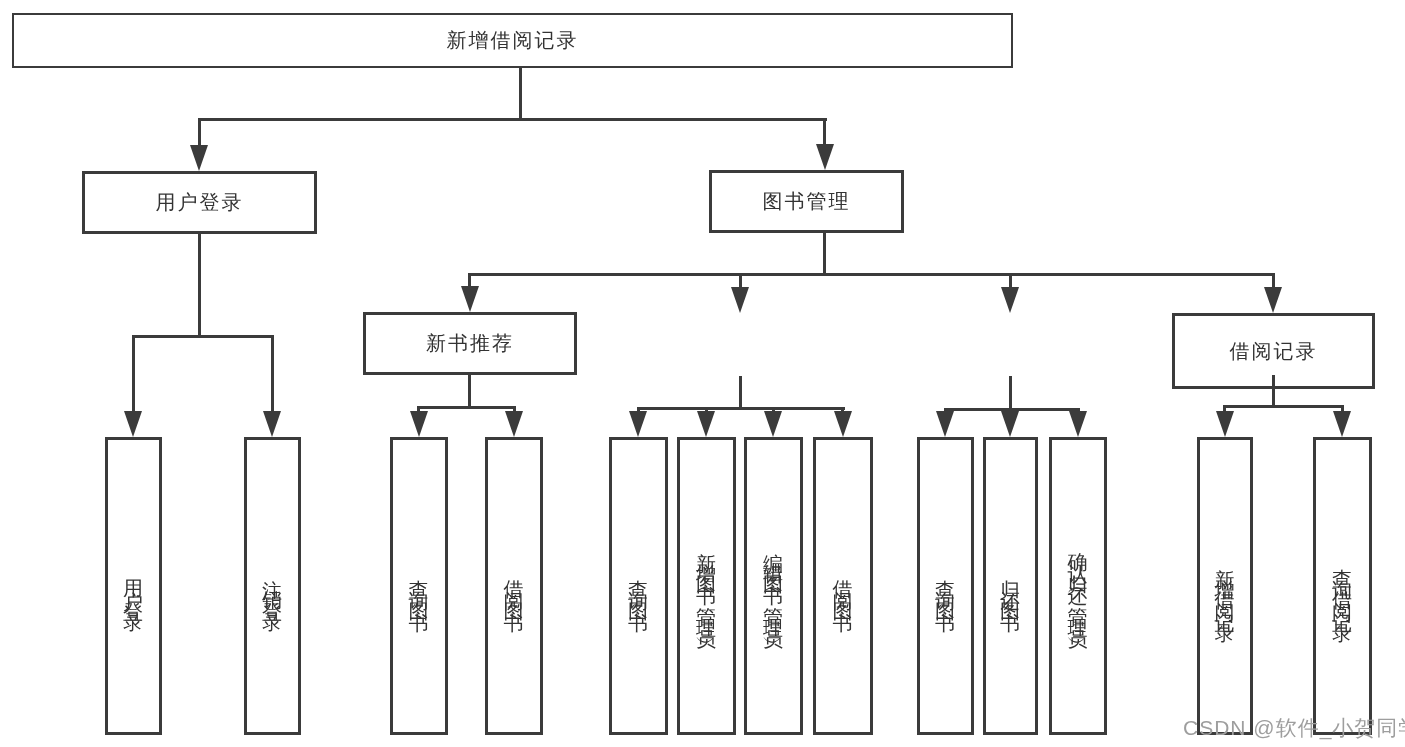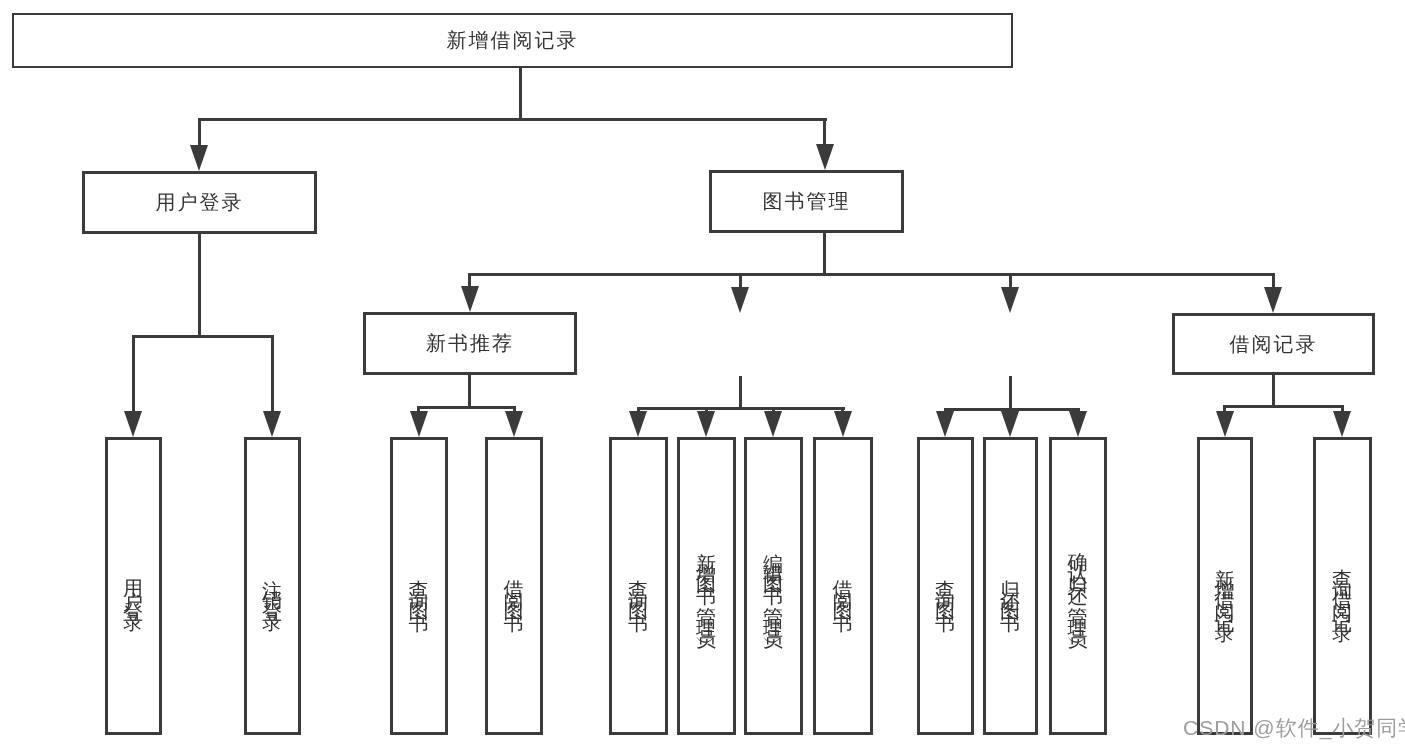--- a/index.html
+++ b/index.html
@@ -73,21 +73,21 @@
   <div class="box" style="left:709px;top:170px;width:195px;height:63px;">
     <span>图书管理</span>
   </div>
 
   <div class="box" style="left:363px;top:312px;width:214px;height:63px;">
     <span>新书推荐</span>
   </div>
 
 
 
-  <div class="box" style="left:1172px;top:313px;width:203px;height:62px;">
+  <div class="box" style="left:1172px;top:313px;width:203px;height:76px;">
     <span>借阅记录</span>
   </div>
 
   <div class="box leaf" style="left:105px;top:437px;width:57px;height:298px;">
     <span>用户登录</span>
   </div>
   <div class="box leaf" style="left:244px;top:437px;width:57px;height:298px;">
     <span>注销登录</span>
   </div>
 

